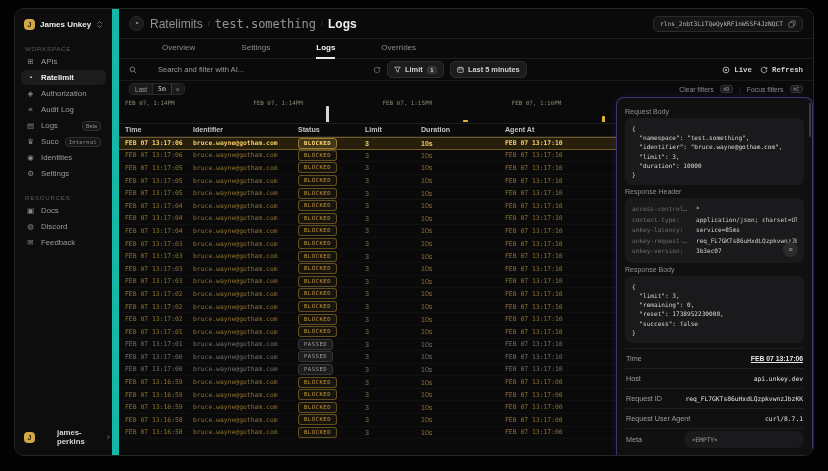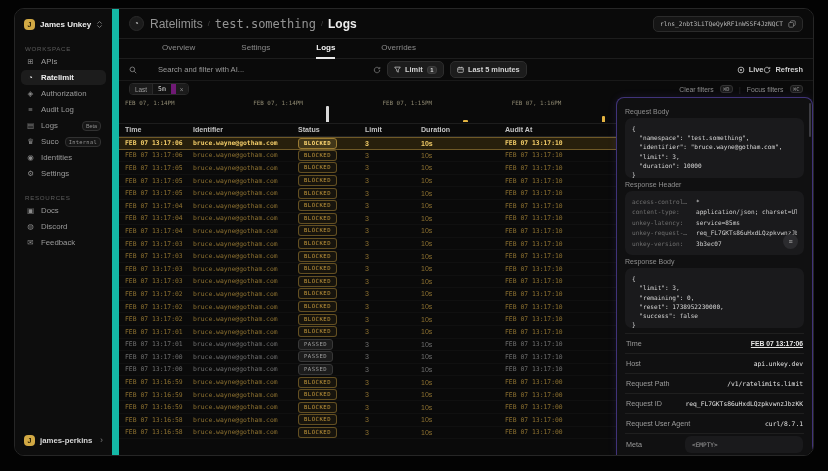--- a/index.html
+++ b/index.html
@@ -22,21 +22,21 @@
   .sb-label { margin:13px 0 2px; padding:0 4px; font-size:6.2px; letter-spacing:.7px; color:#5C5C5C; }
   .sb-item { display:flex; align-items:center; gap:6px; height:15px; padding:0 5px; margin:1px 0;
     border-radius:5px; color:#9B9B9B; font-size:7.8px; }
   .sb-item.active { background:#1C1C1C; color:#EDEDED; font-weight:600; }
   .sb-ic { width:9px; flex:none; font-size:7.5px; line-height:1; color:#8A8A8A; text-align:center; }
   .sb-item.active .sb-ic { color:#D8D8D8; }
   .sb-tx { white-space:nowrap; overflow:hidden; }
   .sb-badge { margin-left:auto; font-size:5.4px; color:#8F8F8F; background:#161616;
     border:1px solid #313131; border-radius:4px; padding:1px 3px; white-space:nowrap; }
   .sb-badge.mono { font-family:"DejaVu Sans Mono", monospace; letter-spacing:.3px; }
-  .sb-footer { margin-top:auto; display:flex; align-items:center; gap:5px; padding:3px 3px; border-radius:5px; }
+  .sb-footer { margin-top:auto; display:flex; align-items:center; gap:22px; padding:3px 3px; border-radius:5px; }
   .sb-footer .name { font-size:7.8px; font-weight:600; color:#D6D6D6; }
   .sb-footer .chev-r { margin-left:auto; color:#7A7A7A; font-size:9px; line-height:1; }
 
   
   .main { flex:1; min-width:0; display:flex; flex-direction:column; background:#0A0A0A; }
 
   .topbar { height:30px; flex:none; display:flex; align-items:center; gap:6px; padding:0 10px;
     border-bottom:1px solid #1D1D1D; }
   .crumb-ic { width:15px; height:15px; flex:none; border-radius:50%; background:#1B1B1B; border:1px solid #2B2B2B;
     color:#BDBDBD; font-size:8px; display:flex; align-items:center; justify-content:center; }
@@ -57,26 +57,26 @@
   .toolbar { height:22px; flex:none; display:flex; align-items:center; gap:6px; padding:0 10px;
     border-bottom:1px solid #191919; }
   .searchwrap { display:flex; align-items:center; gap:5px; width:252px; color:#8E8E8E; }
   .searchwrap .ph { font-size:7.6px; color:#9A9A9A; font-weight:500;padding-left:16px; }
   .searchwrap .ai { margin-left:auto; color:#7E7E7E; }
   .btn { display:flex; align-items:center; gap:4px; background:#1C1C1C; border:1px solid #2D2D2D;
     border-radius:5px; padding:3px 6px; font-size:7.4px; font-weight:600; color:#D2D2D2; }
   .btn .cnt { background:#303030; border:1px solid #3D3D3D; border-radius:3px; font-size:5.8px;
     padding:0 2.5px; color:#DCDCDC; }
   .ghostbtn { display:flex; align-items:center; gap:4px; font-size:7.4px; font-weight:600; color:#CFCFCF; background:none; border:none; }
-  .rightctl { margin-left:auto; display:flex; align-items:center; gap:0; }
+  .rightctl { margin-left:auto; display:flex; align-items:center; gap:8px;font-family:Liberation Mono, monospace; }
 
   .chiprow { height:16px; flex:none; display:flex; align-items:center; padding:0 10px; gap:4px; }
   .chipgrp { display:flex; align-items:stretch; border:1px solid #2A2A2A; border-radius:4px; overflow:hidden; font-size:6.4px; }
   .chipgrp .seg { display:flex; align-items:center; padding:1px 5px; background:#1B1B1B; color:#9C9C9C; }
-  .chipgrp .seg.val { background:#121212; color:#D2D2D2; border-left:1px solid #2A2A2A; border-right:5px solid #701a75; }
+  .chipgrp .seg.val { background:#121212; color:#D2D2D2; border-left:1px solid #2A2A2A; border-right:1px solid #701a75; }
   .chipgrp .seg.x { color:#8A8A8A; padding:1px 4px; }
   .chips-right { margin-left:auto; display:flex; align-items:center; gap:6px; font-size:6.8px; color:#8D8D8D; }
   .kbd { border:1px solid #333; background:#1A1A1A; border-radius:3px; padding:0 2.5px; font-size:5.4px;
     color:#9C9C9C; font-family:"DejaVu Sans Mono", monospace; }
   .vsep { color:#2F2F2F; }
 
   .content { flex:1; min-height:0; display:flex;justify-content:center; }
   .leftpane { flex:1; min-width:0; display:flex; flex-direction:column; }
 
   .timeline { height:27px; flex:none; position:relative; border-bottom:1px solid #1D1D1D; overflow:hidden; }
@@ -312,21 +312,21 @@
               <div class="tl-bar" style="left: 69.2%; width: 5px; height: 2px; background: rgb(227, 179, 65);"></div>
               <div class="tl-bar" style="left: 97.2%; width: 3px; height: 6px; background: rgb(227, 179, 65);"></div>
             </div>
           <div class="tablewrap">
             <div class="thead">
                 <div class="th">Time</div>
                 <div class="th">Identifier</div>
                 <div class="th">Status</div>
                 <div class="th">Limit</div>
                 <div class="th">Duration</div>
-                <div class="th">Audit At</div>
+                <div class="th">Agent At</div>
               </div>
             <div>
                 <div class="trow blocked selected">
                   <div class="td mono">FEB 07 13:17:06</div>
                   <div class="td mono">bruce.wayne@gotham.com</div>
                   <div class="td"><span class="badge">BLOCKED</span></div>
                   <div class="td">3</div>
                   <div class="td">10s</div>
                   <div class="td mono">FEB 07 13:17:10</div>
                 </div>
@@ -565,24 +565,20 @@
           <div class="details">
               <div class="drow">
                 <span class="dlabel">Time</span>
                 <span class="dval und">FEB 07 13:17:06</span>
               </div>
               <div class="drow">
                 <span class="dlabel">Host</span>
                 <span class="dval mono">api.unkey.dev</span>
               </div>
               <div class="drow">
-                <span class="dlabel">Request Path</span>
-                <span class="dval mono">/v1/ratelimits.limit</span>
-              </div>
-              <div class="drow">
                 <span class="dlabel">Request ID</span>
                 <span class="dval mono">req_FL7GKTs86uHxdLQzpkvwnzJbzKK</span>
               </div>
               <div class="drow">
                 <span class="dlabel">Request User Agent</span>
                 <span class="dval mono">curl/8.7.1</span>
               </div>
               <div class="drow">
                 <span class="dlabel">Meta</span>
                 <span class="dval box">&lt;EMPTY&gt;</span>

